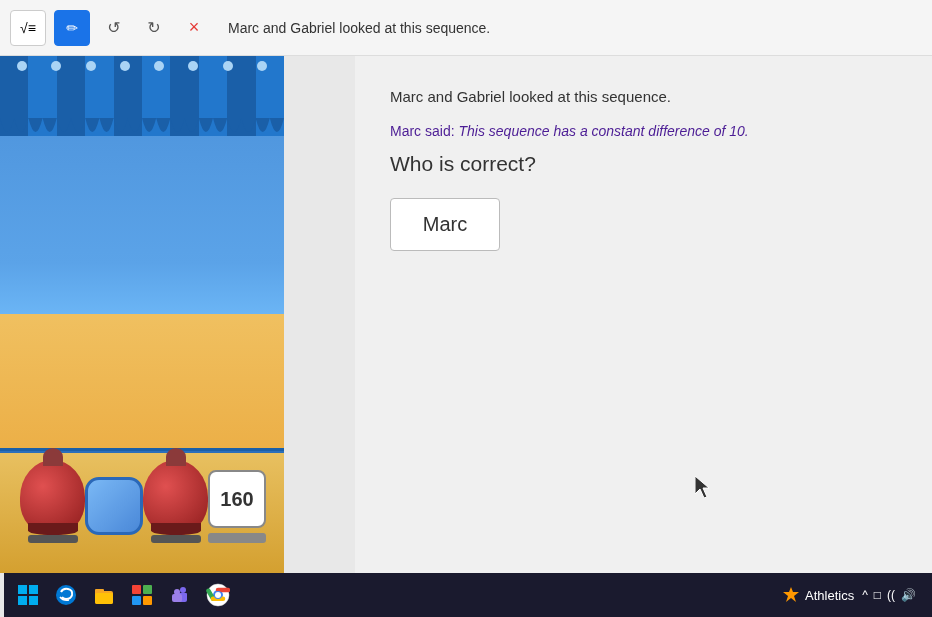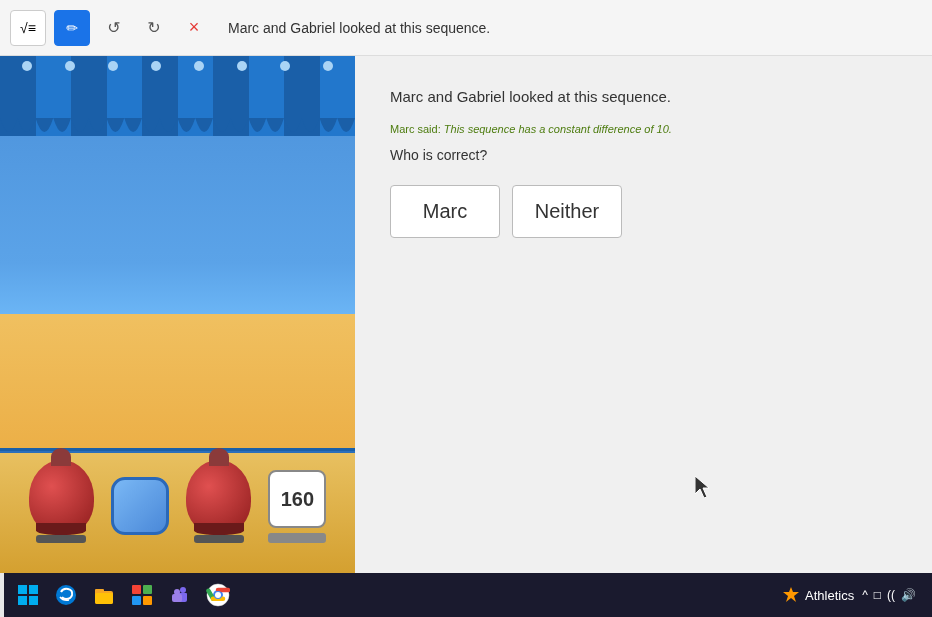--- a/index.html
+++ b/index.html
@@ -70,21 +70,21 @@
       margin-left: 10px;
       font-size: 14px;
       color: #333;
     }
 
     
     .left-panel {
       position: absolute;
       top: 56px;
       left: 0;
-      width: 355px;
+      width: 284px;
       bottom: 44px;
       overflow: hidden;
     }
 
     .game-bg {
       width: 100%;
       height: 100%;
       background: linear-gradient(180deg, #4a90d9 0%, #5ba3e8 40%, #6bb5f5 50%, #f0c060 50%, #e8a030 100%);
       position: relative;
     }
@@ -274,32 +274,32 @@
     }
 
     .question-text {
       font-size: 15px;
       color: #333;
       line-height: 1.5;
       margin-bottom: 12px;
     }
 
     .statement-text {
-      font-size: 11px;
-      color: #4d7c0f;
+      font-size: 14px;
+      color: #4c1d95;
       line-height: 1.5;
       margin-bottom: 10px;
     }
 
     .italic {
       font-style: italic;
     }
 
     .who-correct {
-      font-size: 14px;
+      font-size: 21px;
       color: #333;
       margin-bottom: 22px;
       margin-top: 8px;
     }
 
     .answer-buttons {
       display: flex;
       gap: 12px;
       flex-wrap: wrap;
     }
@@ -452,21 +452,20 @@
 
   <p class="statement-text">
     <span>Marc said: </span><span class="italic">This sequence has a constant difference of 10.</span>
   </p>
 
 
   <p class="who-correct">Who is correct?</p>
 
   <div class="answer-buttons">
     <button class="answer-btn">Marc</button>
-    <button class="answer-btn">Neither</button>
   </div>
 
   <div style="position:absolute;left:340px;top:420px;">
     <svg width="16" height="22" viewBox="0 0 16 22">
       <polygon points="0,0 0,18 5,13 9,22 12,21 8,12 14,12" fill="#333" stroke="white" stroke-width="1"></polygon>
     </svg>
   </div>
 </div>
 
 <div class="taskbar">

